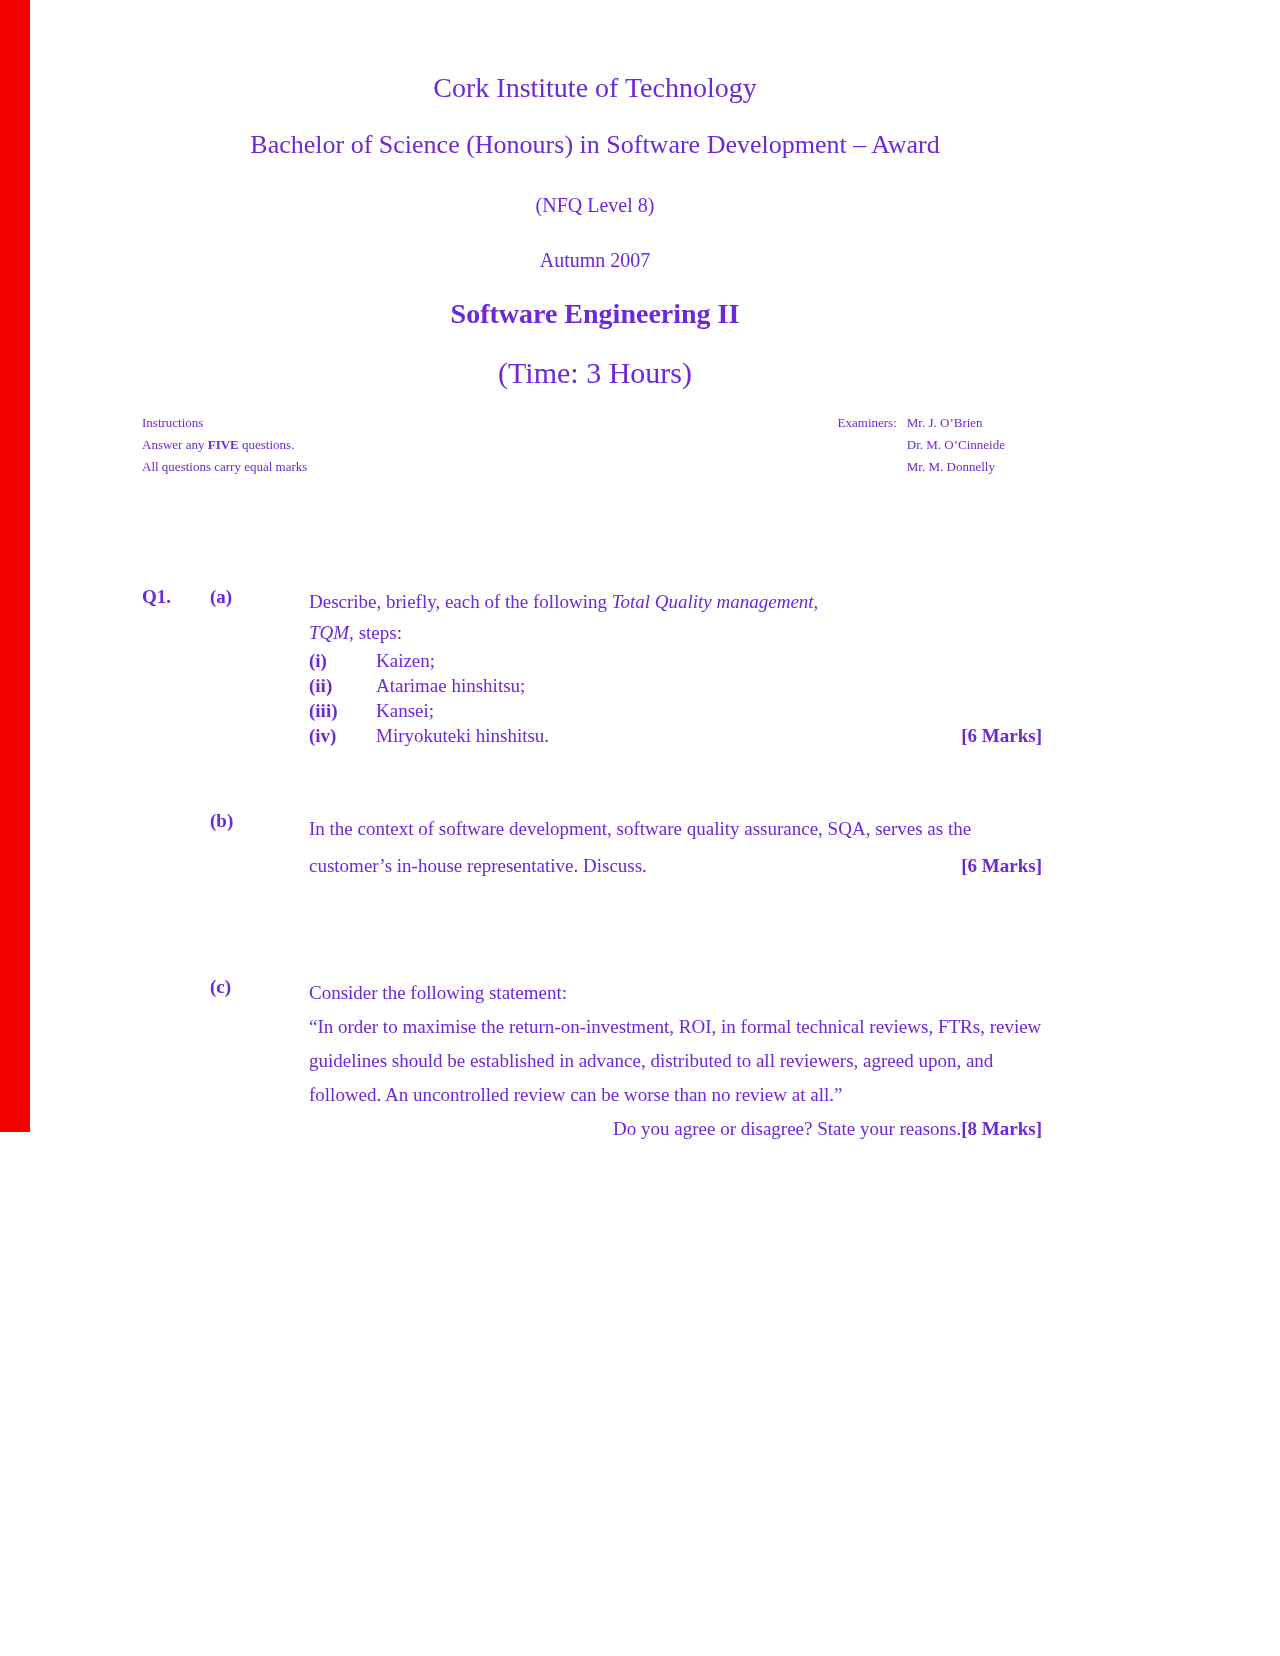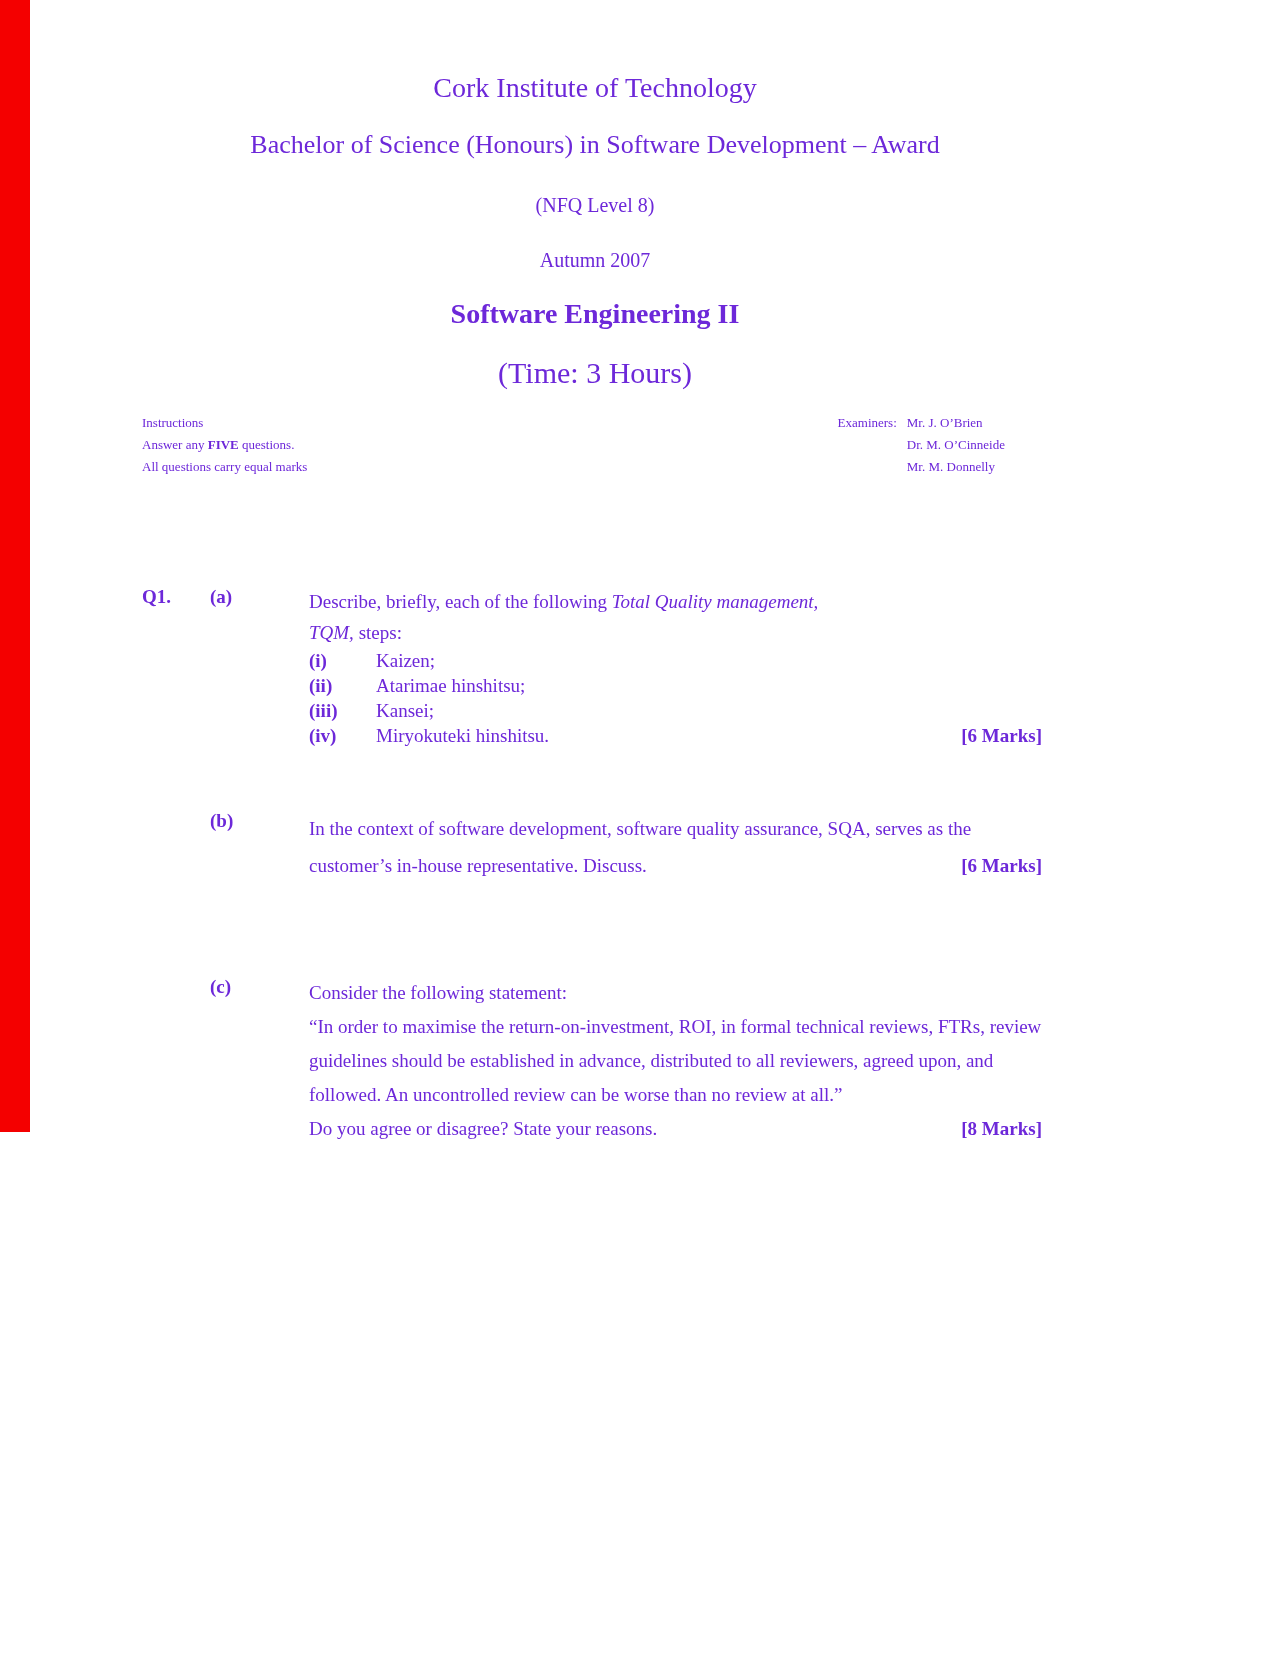--- a/index.html
+++ b/index.html
@@ -56,21 +56,21 @@
   .ilabel { width: 67px; font-weight: bold; flex: none; }
   .itext { flex: 1; }
   .marks { font-weight: bold; white-space: nowrap; }
   .part-b { margin-top: 62px; }
   .part-c { margin-top: 92px; }
   .para-rel { position: relative; line-height: 37px; }
   .marks-abs { position: absolute; right: 0; bottom: 0; }
   .c-line { line-height: 34px; }
   .closing-row {
     display: flex;
-    justify-content: space-between;
+    justify-content: flex-end;
     line-height: 34px;
   }
 </style>
 </head>
 <body>
 
 <div class="page">
 
   <div class="red-edge" style="background: rgb(244, 0, 0);"></div>
 

